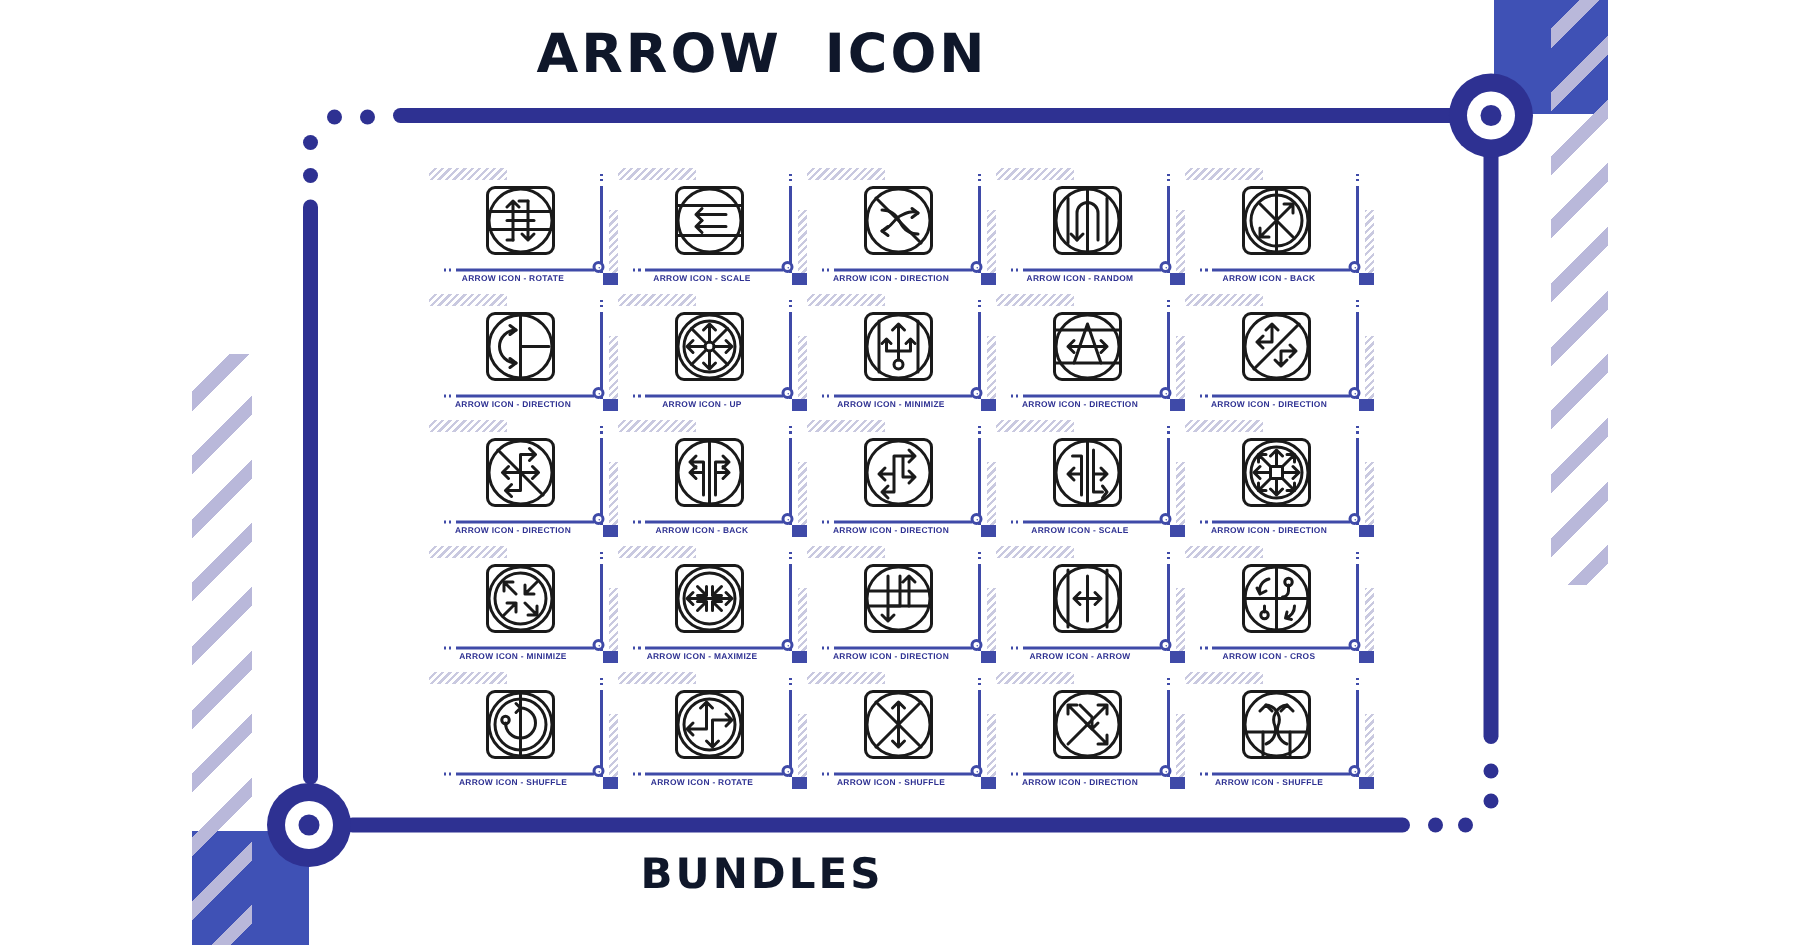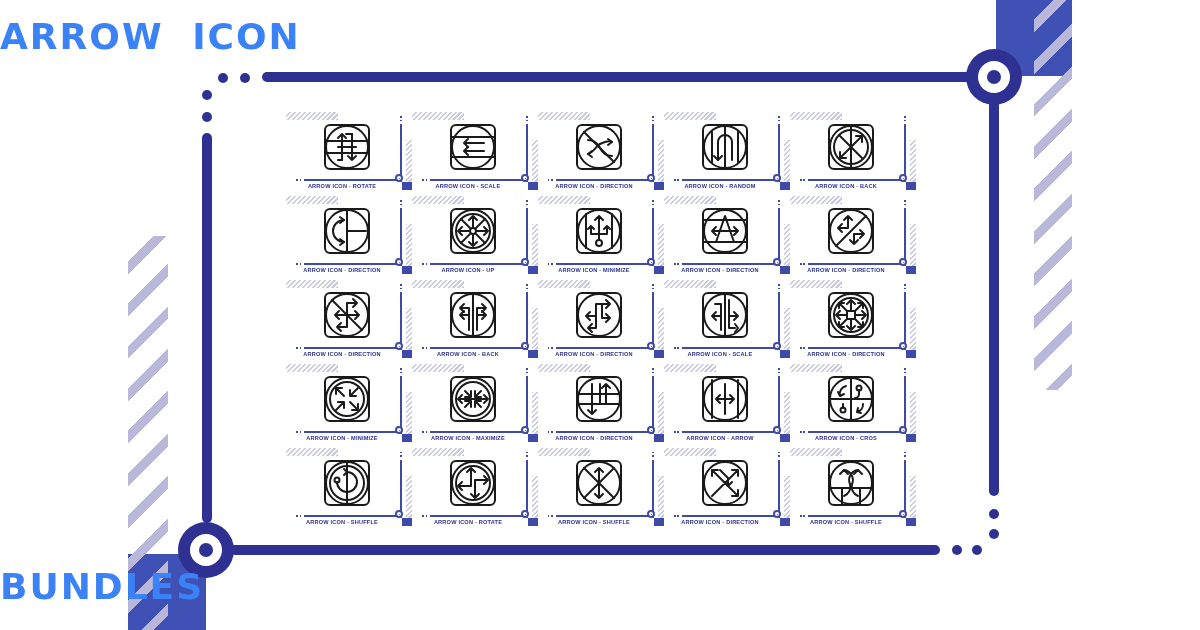--- a/index.html
+++ b/index.html
@@ -2,26 +2,26 @@
 <html><head>
 <meta charset="utf-8">
 <style>
   html, body { margin: 0; padding: 0; }
   body {
     width: 1200px; height: 630px; position: relative; overflow: hidden;
     background: #ffffff;
     font-family: "Liberation Sans", "DejaVu Sans", sans-serif;
   }
   .title {
-    position: absolute; left: 0; width: 1016px; text-align: left;
+    position: absolute; left: 0; width: 1016px; text-align: center;
     font-family: "DejaVu Sans", "Liberation Sans", sans-serif;
-    font-weight: bold; color: #3b82f6; letter-spacing: 2px;
+    font-weight: bold; color: #0f172a; letter-spacing: 2px;
   }
   #title-top { top: 16px; font-size: 36px; word-spacing: 14px; }
-  #title-bottom { top: 566px; font-size: 36px; }
+  #title-bottom { top: 566px; font-size: 28px; }
 
   .frame-bar { position: absolute; background: #2e3192; border-radius: 5px; }
   .dot { position: absolute; width: 10px; height: 10px; border-radius: 50%; background: #2e3192; }
 
   .corner-square { position: absolute; background: #3f51b5; }
   .stripes-r {
     position: absolute;
     background: repeating-linear-gradient(-45deg, transparent 0 10px, #b9b8da 10px 19px, transparent 19px 30px);
   }
   .node {

